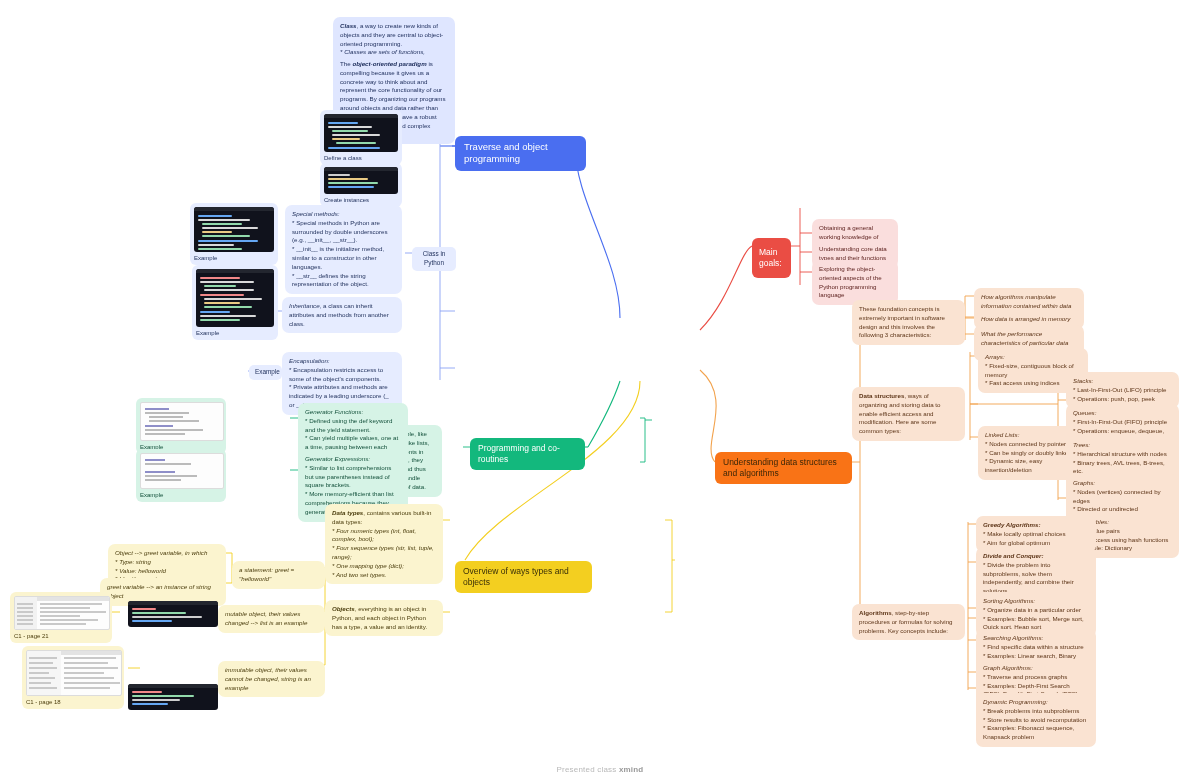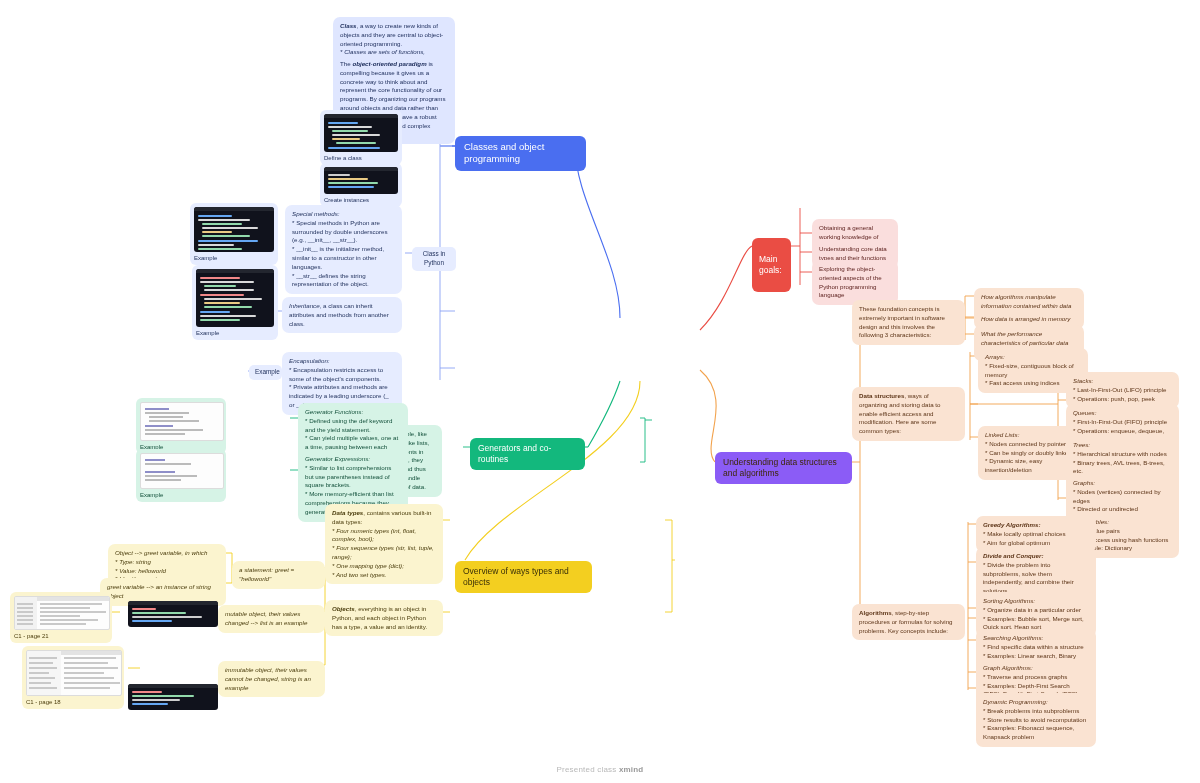--- a/index.html
+++ b/index.html
@@ -24,21 +24,21 @@
     display:flex;align-items:center;justify-content:center;text-align:center;
     font-size:11px;line-height:1.32;font-weight:400;letter-spacing:.2px;
   }
 
   
   .pill-blue{background:#4a6ef0;color:#fff;}
   .pill-green{background:#13b87d;color:#fff;}
   .pill-yellow{background:#f3cf20;color:#3a3008;}
   .pill-red{background:#ea4d44;color:#fff;}
   .pill-orange{background:#f3a councils;}
-  .pill-orange{background:#8b5cf6;color:#3d2708;}
+  .pill-orange{background:#f97316;color:#3d2708;}
 
   
   .c-blue{background:#dfe6ff;color:#20305e;}
   .c-blue-lite{background:#e6ecff;color:#24345f;}
   .c-green{background:#d6f3e6;color:#12503a;}
   .c-yellow{background:#fbf4cf;color:#4a3c0c;}
   .c-pink{background:#fadedd;color:#5e2320;}
   .c-peach{background:#fae3d2;color:#5d3518;}
 
   .lbl{font-size:6.4px;line-height:1.4;padding:3px 6px;border-radius:5px;}
@@ -170,21 +170,21 @@
       <path d="M232,583 L226,583" stroke="#f3cf20" stroke-width="0.9"></path>
       <path d="M132,612 L140,612" stroke="#f3cf20" stroke-width="0.9"></path>
       <path d="M128,668 L140,668" stroke="#f3cf20" stroke-width="0.9"></path>
       <path d="M112,612 L120,612" stroke="#f3cf20" stroke-width="0.9"></path>
       <path d="M112,668 L120,668" stroke="#f3cf20" stroke-width="0.9"></path>
     </g>
   </svg>
 
 
   <div class="node pill pill-blue" style="left:455px;top:136px;width:131px;">
-    <span>Classes and object programming</span>
+    <span>Traverse and object programming</span>
   </div>
 
   <div class="node card c-blue" style="left:333px;top:17px;width:122px;">
     <span><b><em>Class</em></b><span>, a way to create new kinds of objects and they are central to object-oriented programming.</span><br><em>* Classes are sets of functions, variables, and properties.</em></span>
   </div>
 
   <div class="node card c-blue" style="left:333px;top:55px;width:122px;">
     <span><span>The </span><b><em>object-oriented paradigm</em></b><span> is compelling because it gives us a concrete way to think about and represent the core functionality of our programs. By organizing our programs around objects and data rather than actions and logic, we have a robust and flexible way to build complex applications.</span></span>
   </div>
 
@@ -265,21 +265,21 @@
   <div class="node card c-blue-lite" style="left:282px;top:352px;width:120px;">
     <em>Encapsulation:</em><br>
     <span>* Encapsulation restricts access to some of the object's components.</span><br>
     <span>* Private attributes and methods are indicated by a leading underscore (_ or __).</span>
   </div>
 
   <div class="node lbl c-blue-lite" style="left:249px;top:365px;width:33px;text-align:center;">
     <span>Example</span>
   </div>
 
-  <div class="node pill pill-red" style="left:752px;top:238px;width:39px;padding:16px 7px;font-size:8.5px;">
+  <div class="node pill pill-red" style="left:752px;top:238px;width:39px;padding:9px 7px;font-size:8.5px;">
     <span>Main goals:</span>
   </div>
 
   <div class="node card c-pink" style="left:812px;top:219px;width:86px;">
     <span>Obtaining a general working knowledge of data structures and algorithms</span>
   </div>
   <div class="node card c-pink" style="left:812px;top:240px;width:86px;">
     <span>Understanding core data types and their functions</span>
   </div>
   <div class="node card c-pink" style="left:812px;top:260px;width:86px;">
@@ -384,21 +384,21 @@
     <span>* Examples: Depth-First Search (DFS), Breadth-First Search (BFS), Dijkstra's algorithm</span>
   </div>
   <div class="node card c-peach" style="left:976px;top:693px;width:120px;">
     <em>Dynamic Programming:</em><br>
     <span>* Break problems into subproblems</span><br>
     <span>* Store results to avoid recomputation</span><br>
     <span>* Examples: Fibonacci sequence, Knapsack problem</span>
   </div>
 
   <div class="node pill pill-green" style="left:470px;top:438px;width:115px;padding:5px 8px;font-size:8.5px;">
-    <span>Generators and co-routines</span>
+    <span>Programming and co-routines</span>
   </div>
 
   <div class="node card c-green" style="left:325px;top:425px;width:117px;">
     <span><b><em>Generators</em></b><span>, a type of iterable, like lists or tuples. However, unlike lists, they do not store their contents in memory all at once. Instead, they generate items on-the-fly and thus can be used to efficiently handle large data sets or streams of data.</span></span>
   </div>
 
   <div class="node card c-green" style="left:298px;top:403px;width:110px;">
     <em>Generator Functions:</em><br>
     <span>* Defined using the def keyword and the yield statement.</span><br>
     <span>* Can yield multiple values, one at a time, pausing between each yield to save the state.</span>

